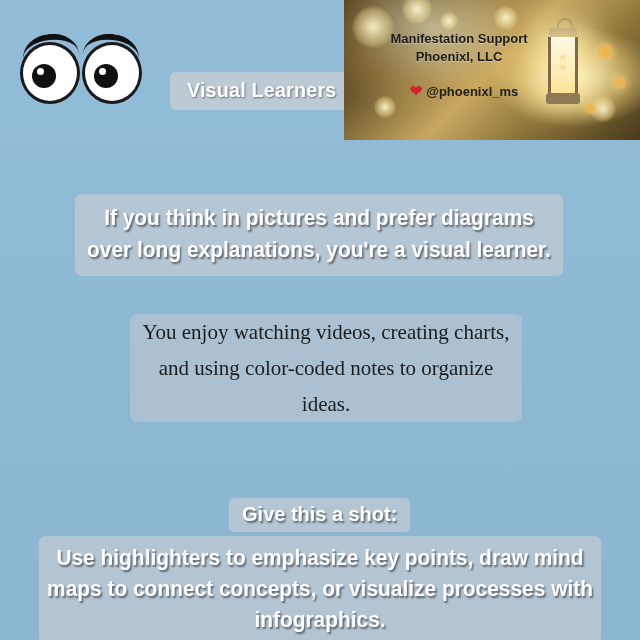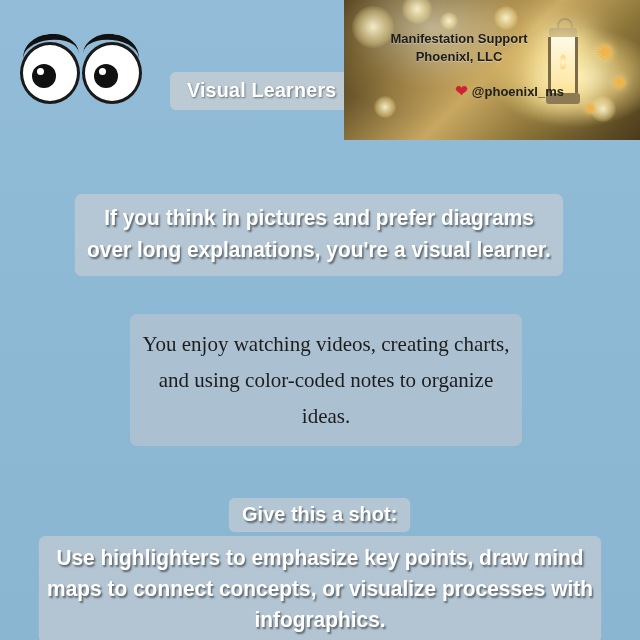--- a/index.html
+++ b/index.html
@@ -109,21 +109,21 @@
     font-size: 13px;
     font-weight: bold;
     line-height: 18px;
     text-shadow: 0 1px 1px rgba(255,255,255,.35);
   }
   .brand-handle {
     position: absolute;
     left: 20px;
     top: 82px;
     width: 200px;
-    text-align: right;
+    text-align: center;
     color: #20201c;
     font-size: 13px;
     font-weight: bold;
   }
   .heart {
     color: #cf2233;
     font-size: 15px;
     margin-right: 4px;
   }
   
@@ -183,21 +183,21 @@
     font-size: 22px;
     line-height: 32px;
     text-shadow: 1.5px 1.5px 2px rgba(0,0,0,.5);
     transform: scaleX(0.95);
     transform-origin: center;
   }
   .body-serif {
     left: 130px;
     top: 314px;
     width: 392px;
-    padding: 12px 10px;
+    padding: 0 10px;
     background: rgba(190, 197, 206, 0.62);
     border-radius: 7px;
     color: #1d1d1d;
     font-family: "Liberation Serif", serif;
     font-size: 21px;
     line-height: 36px;
   }
   .cta-wrap {
     left: 24px;
     top: 498px;

